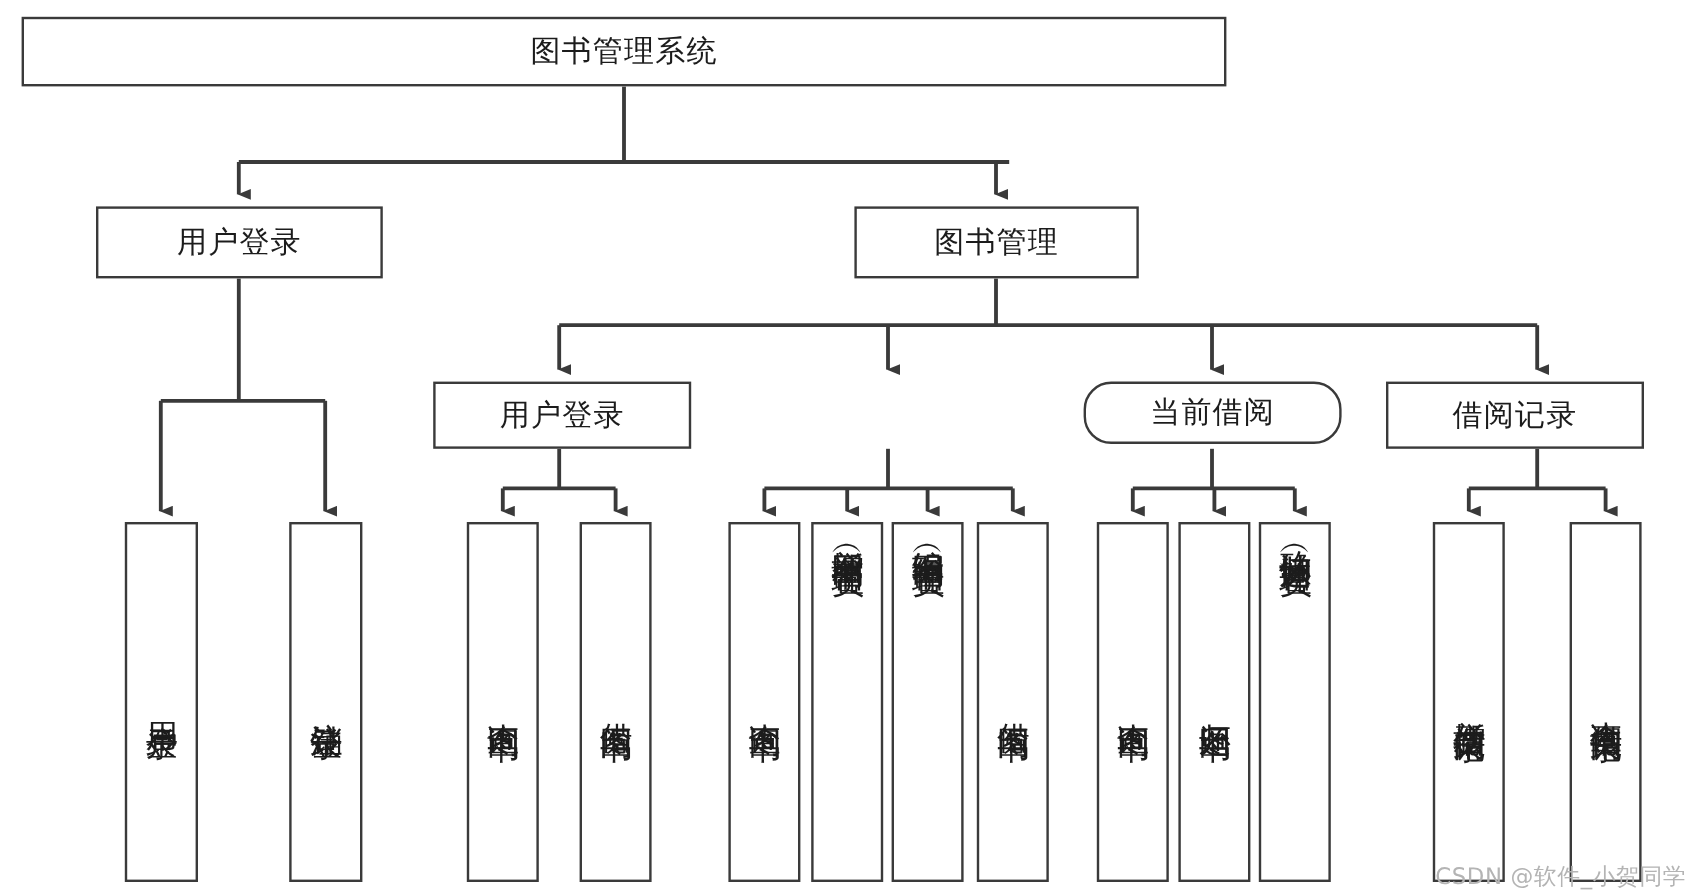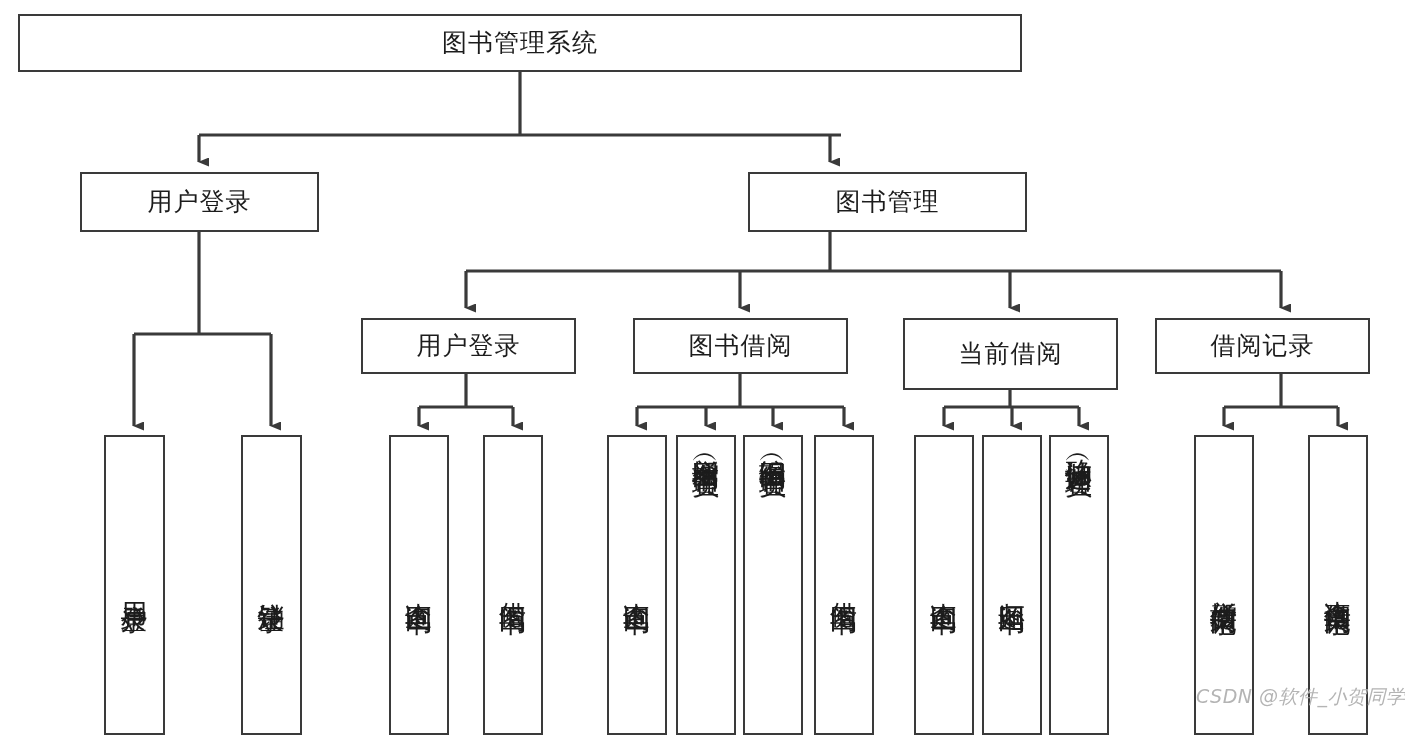--- a/index.html
+++ b/index.html
@@ -129,31 +129,28 @@
     </g>
   </svg>
 
   <div class="node horiz" style="left:18px; top:14px; width:1004px; height:58px;">
     <span class="node-label">图书管理系统</span>
   </div>
 
   <div class="node horiz" style="left:80px; top:172px; width:239px; height:60px;">
     <span class="node-label">用户登录</span>
   </div>
-  <div class="node horiz" style="left:748px; top:172px; width:279px; height:60px;">
+  <div class="node horiz" style="left:712px; top:172px; width:237px; height:60px;">
     <span class="node-label">图书管理</span>
   </div>
 
   <div class="node horiz" style="left:361px; top:318px; width:215px; height:56px;">
     <span class="node-label">用户登录</span>
   </div>
-  <div class="node horiz" style="left:633px; top:318px; width:215px; height:56px;">
-    <span class="node-label">图书借阅</span>
-  </div>
-  <div class="node horiz" style="left:903px; top:318px; width:215px; height:72px;">
+  <div class="node horiz" style="left:903px; top:318px; width:215px; height:52px;border-radius:23px;">
     <span class="node-label">当前借阅</span>
   </div>
   <div class="node horiz" style="left:1155px; top:318px; width:215px; height:56px;">
     <span class="node-label">借阅记录</span>
   </div>
 
   <div class="node vert centered" style="left:104px; top:435px; width:61px; height:300px;">
     <span class="node-label">用户登录</span>
   </div>
   <div class="node vert centered" style="left:241px; top:435px; width:61px; height:300px;">
@@ -190,15 +187,15 @@
     <span class="node-label">确认归还（管理员）</span>
   </div>
 
   <div class="node vert centered" style="left:1194px; top:435px; width:60px; height:300px;">
     <span class="node-label">新增借阅记录</span>
   </div>
   <div class="node vert centered" style="left:1308px; top:435px; width:60px; height:300px;">
     <span class="node-label">查询借阅记录</span>
   </div>
 
-  <div class="watermark" style="left:1196px; top:684px;font-style:italic;">CSDN @软件_小贺同学</div>
+  <div class="watermark" style="left:1196px; top:718px;">CSDN @软件_小贺同学</div>
 
 </div>
 
 </body></html>

